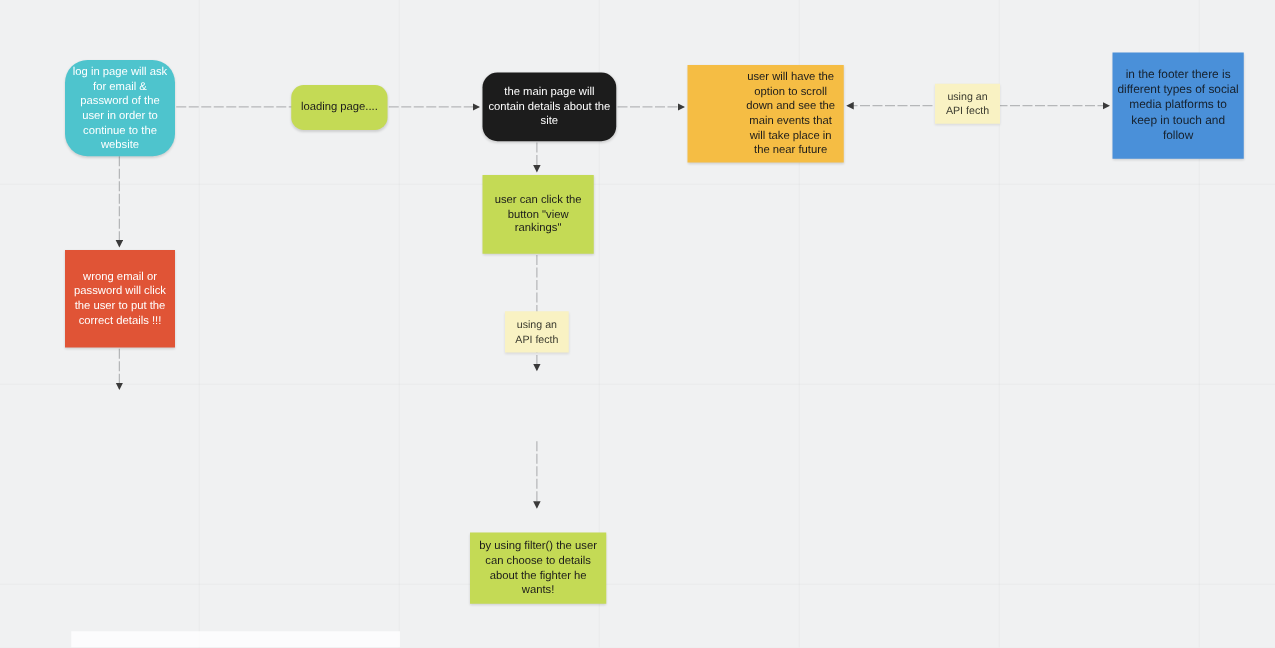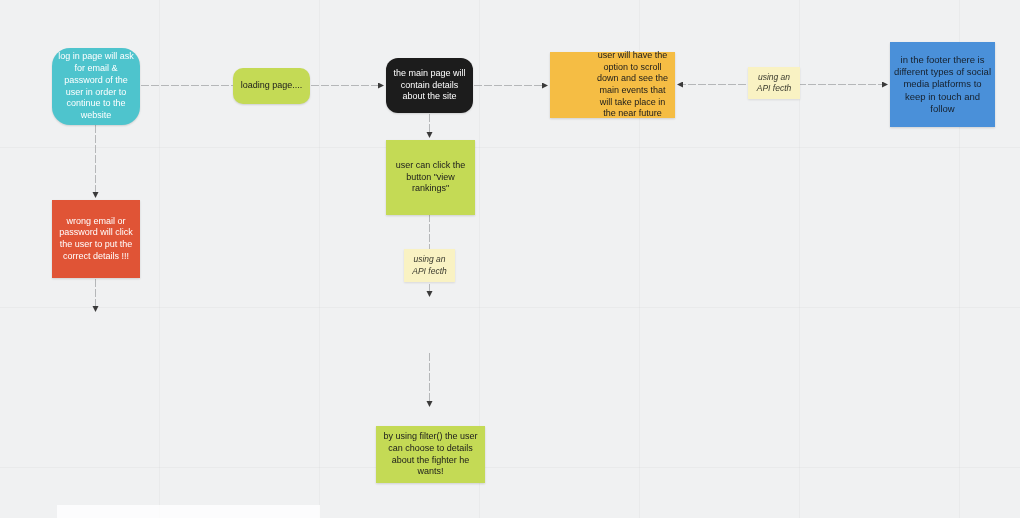--- a/index.html
+++ b/index.html
@@ -20,25 +20,25 @@
   .node{
     position:absolute;
     z-index:2;
     display:flex;align-items:center;justify-content:center;
     text-align:center;
     font-size:9px;line-height:1.3;
     padding:3px 4px;
     box-sizing:border-box;
     box-shadow:0 1px 2px rgba(0,0,0,0.14);
   }
-  .teal{background:#4ec4cd;color:#ffffff;border-radius:18px;}
+  .teal{background:#4ec4cd;color:#ffffff;border-radius:18px;align-items:flex-end;}
   .rgreen{background:#c4da55;color:#1b1b1b;border-radius:10px;}
   .black{background:#1c1c1c;color:#ffffff;border-radius:12px;}
   .orange{background:#f5bd44;color:#1b1b1b;}
-  .note{background:#f9f2c3;color:#3a3a2e;font-size:8.5px;box-shadow:0 1px 2px rgba(0,0,0,0.10);font-style:italic;}
+  .note{background:#f9f2c3;color:#3a3a2e;font-size:8.5px;box-shadow:0 1px 2px rgba(0,0,0,0.10);}
   .blue{background:#4a90d9;color:#16202c;font-size:9.5px;}
   .red{background:#e05436;color:#ffffff;}
   .green{background:#c4da55;color:#1b1b1b;}
   .frame-edge{
     position:absolute;z-index:0;
     background:rgba(255,255,255,0.8);
   }
 </style>
 </head>
 <body>
@@ -67,42 +67,42 @@
   </svg>
 
   <div class="node teal" style="left:52px;top:48px;width:88px;height:77px;">
     <span>log in page will ask for email &amp; password of the user in order to continue to the website</span>
   </div>
 
   <div class="node rgreen" style="left:233px;top:68px;width:77px;height:36px;text-align:center;">
     <span>loading page....</span>
   </div>
 
-  <div class="node black" style="left:386px;top:58px;width:87px;height:55px;">
+  <div class="node black" style="left:386px;top:58px;width:107px;height:55px;">
     <span>the main page will contain details about the site</span>
   </div>
 
-  <div class="node orange" style="left:550px;top:52px;width:125px;height:66px;padding-left:44px;">
+  <div class="node orange" style="left:550px;top:52px;width:125px;height:78px;padding-left:44px;">
     <span>user will have the option to scroll down and see the main events that will take place in the near future</span>
   </div>
 
   <div class="node note" style="left:748px;top:67px;width:52px;height:32px;">
     <span>using an API fecth</span>
   </div>
 
   <div class="node blue" style="left:890px;top:42px;width:105px;height:85px;">
     <span>in the footer there is different types of social media platforms to keep in touch and follow</span>
   </div>
 
   <div class="node red" style="left:52px;top:200px;width:88px;height:78px;">
     <span>wrong email or password will click the user to put the correct details !!!</span>
   </div>
 
 
-  <div class="node green" style="left:386px;top:140px;width:89px;height:75px;">
+  <div class="node green" style="left:386px;top:140px;width:89px;height:63px;">
     <span>user can click the button "view rankings"</span>
   </div>
 
   <div class="node note" style="left:404px;top:249px;width:51px;height:33px;">
     <span>using an API fecth</span>
   </div>
 
 
   <div class="node green" style="left:376px;top:409px;width:109px;height:57px;margin-top:17px;">
     <span>by using filter() the user can choose to details about the fighter he wants!</span>

